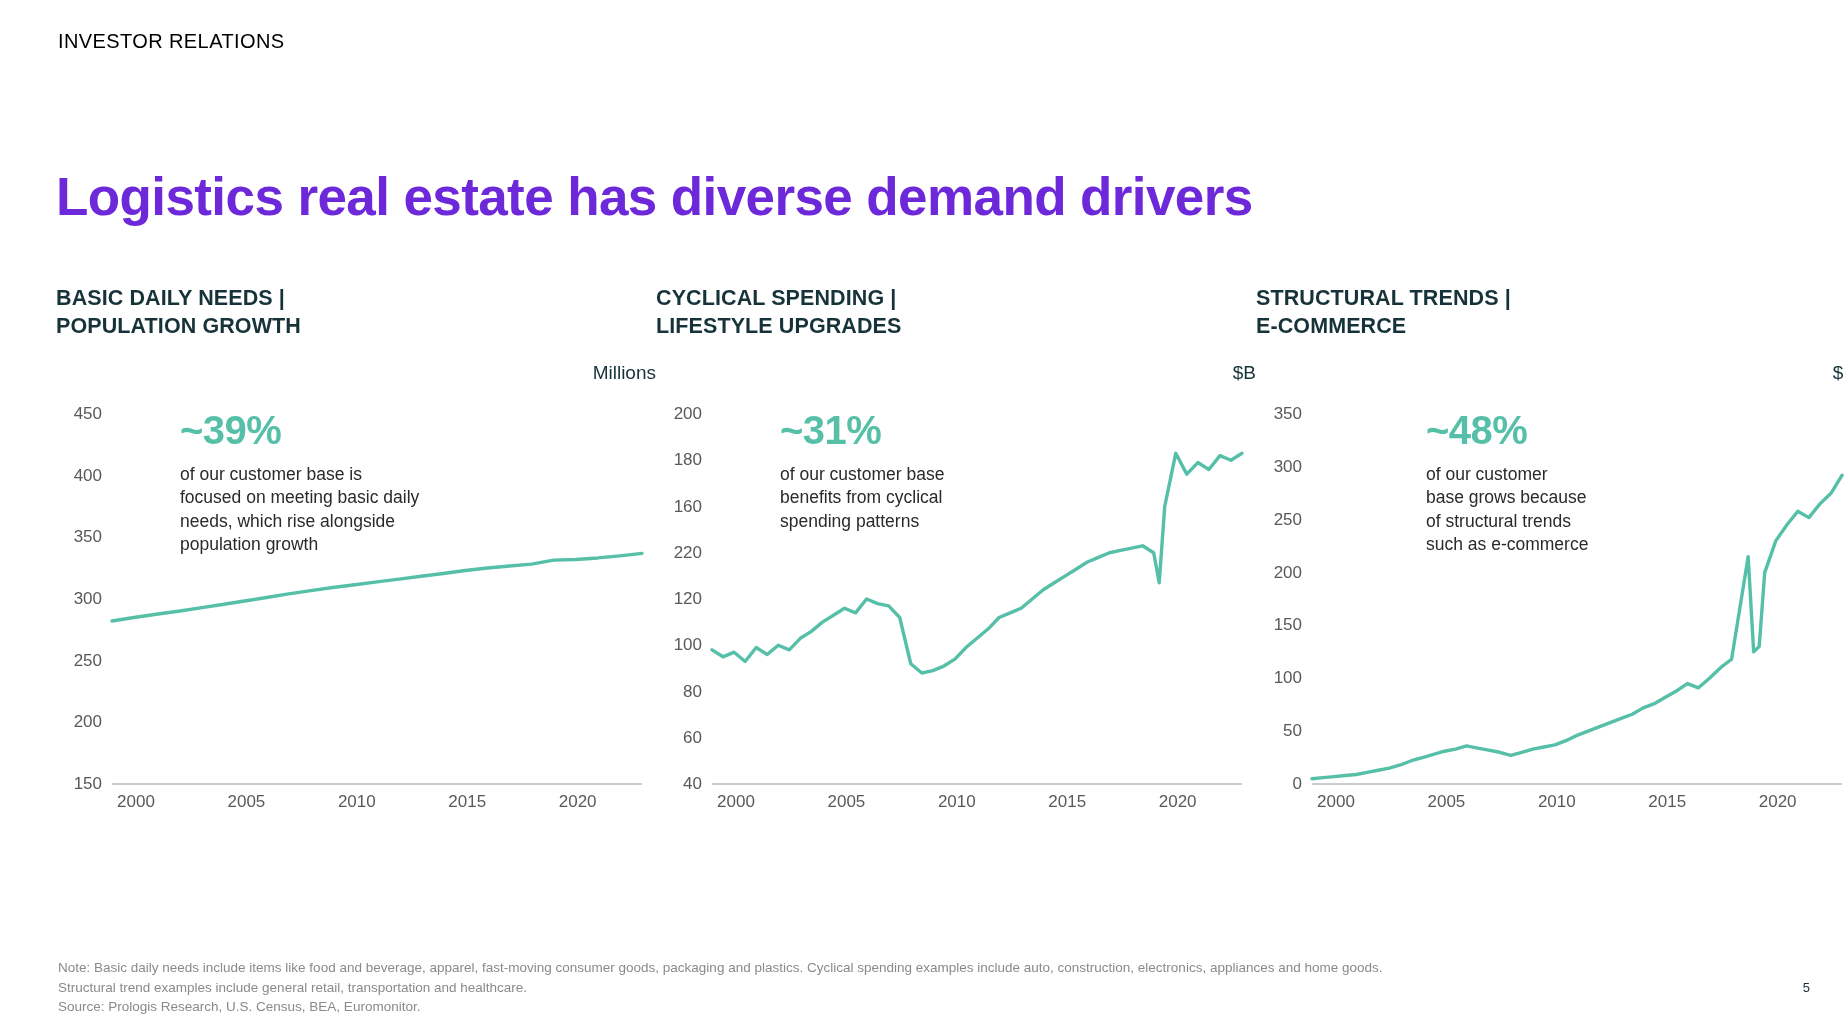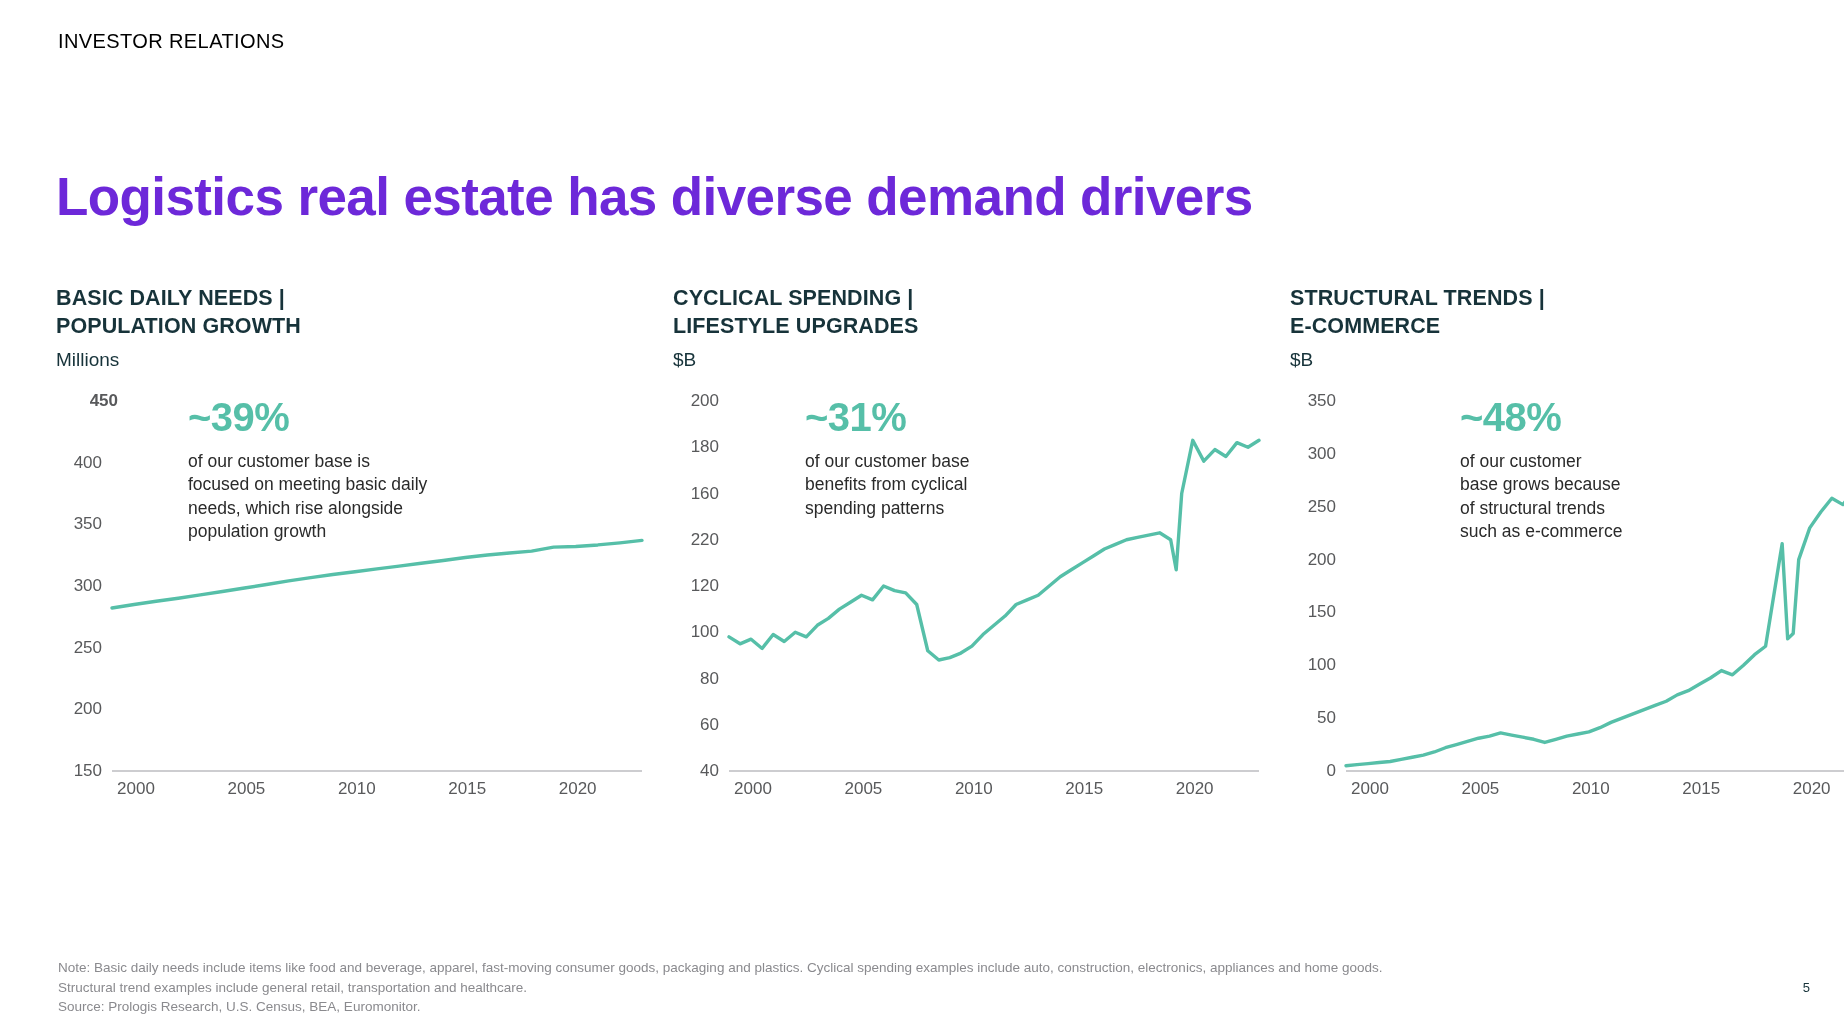--- a/index.html
+++ b/index.html
@@ -38,49 +38,50 @@
     letter-spacing: -0.6px;
     color: #6d28d9;
     white-space: nowrap;
   }
   .columns {
     position: absolute;
     left: 56px;
     top: 285px;
     width: 1740px;
     display: flex;
-    gap: 17px;
+    gap: 0px;
   }
   .col {
     width: 613px;
     position: relative;
   }
   .col-title {
     font-size: 21.5px;
     font-weight: 700;
     letter-spacing: 0.1px;
     line-height: 1.28;
     color: #17333a;
     white-space: pre-line;
   }
   .col-unit {
-    margin-top: 9px;
+    margin-top: 22px;
     font-size: 19px;
     font-weight: 400;
     color: #17333a;
+    text-align: right;
   }
   .chart-wrap {
     position: relative;
     margin-top: 22px;
     height: 420px;
     width: 600px;
   }
   .callout {
     position: absolute;
-    left: 132px;
+    left: 124px;
     top: 4px;
     width: 310px;
     z-index: 3;
   }
   .callout.c3 { left: 170px; width: 260px; }
   .callout-pct {
     font-size: 40px;
     font-weight: 700;
     color: #56bfa8;
     line-height: 1;
@@ -147,21 +148,21 @@
     <div class="col">
       <div class="col-title">BASIC DAILY NEEDS |
 POPULATION GROWTH</div>
       <div class="col-unit">Millions</div>
       <div class="chart-wrap">
         <div class="plot" id="plot0">
             <svg width="600" height="420">
               <line x1="56" x2="586" y1="378" y2="378" stroke="#bcbdc0" stroke-width="1.6"></line>
               <polyline points="56.00,214.95 78.08,211.50 100.17,208.29 122.25,205.21 144.33,201.88 166.42,198.55 188.50,194.97 210.58,191.52 232.67,187.94 254.75,184.61 276.83,181.53 298.92,178.69 321.00,175.86 343.08,173.14 365.17,170.31 387.25,167.47 409.33,164.51 431.42,162.04 453.50,159.95 475.58,158.10 497.67,154.15 519.75,153.53 541.83,151.93 563.92,149.83 586.00,147.37" fill="none" stroke="#56bfa8" stroke-width="3.4" stroke-linejoin="round" stroke-linecap="round"></polyline>
             </svg>
-            <div class="ytick" style="left: 16px; top: 8px; font-weight: bold;">450</div>
+            <div class="ytick" style="left: 0px; top: 8px;">450</div>
             <div class="ytick" style="left: 0px; top: 69.6667px;">400</div>
             <div class="ytick" style="left: 0px; top: 131.333px;">350</div>
             <div class="ytick" style="left: 0px; top: 193px;">300</div>
             <div class="ytick" style="left: 0px; top: 254.667px;">250</div>
             <div class="ytick" style="left: 0px; top: 316.333px;">200</div>
             <div class="ytick" style="left: 0px; top: 378px;">150</div>
             <div class="xtick" style="left: 56px; top: 386px;">2000</div>
             <div class="xtick" style="left: 166.417px; top: 386px;">2005</div>
             <div class="xtick" style="left: 276.833px; top: 386px;">2010</div>
             <div class="xtick" style="left: 387.25px; top: 386px;">2015</div>

